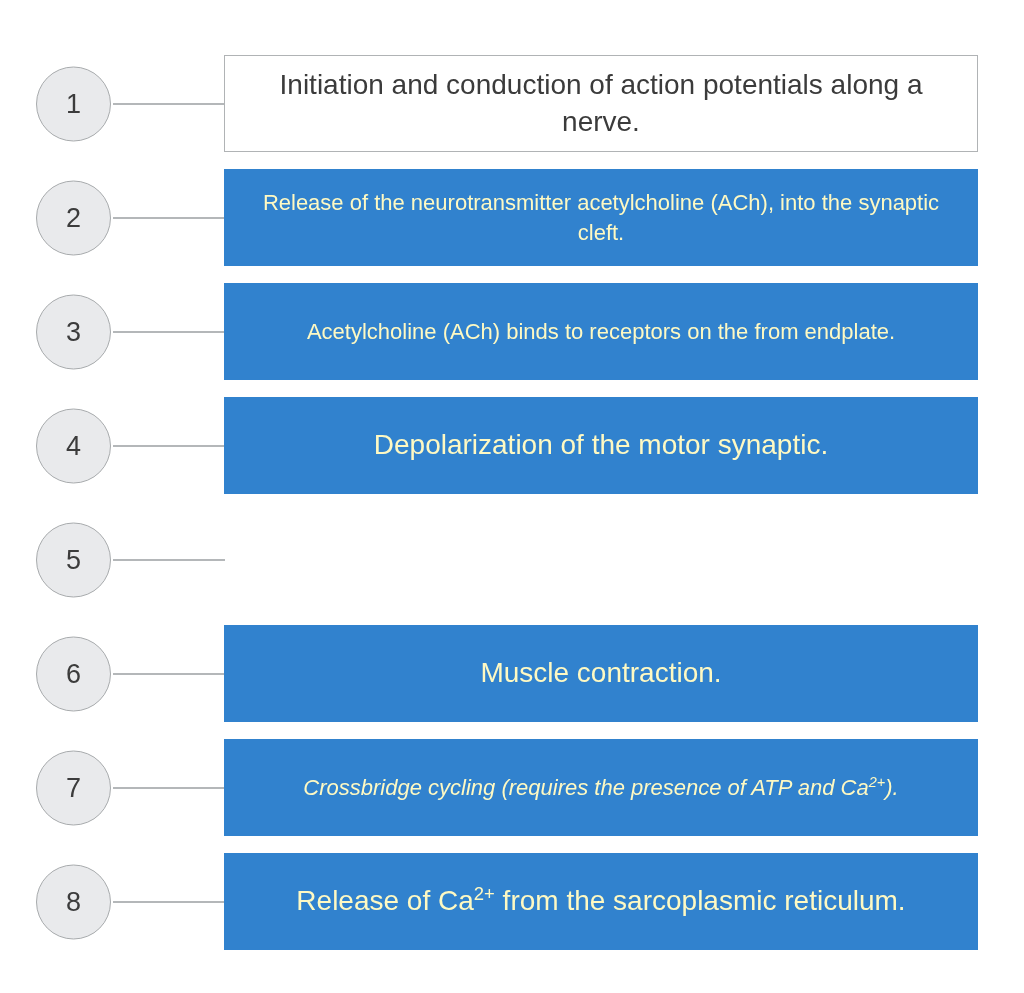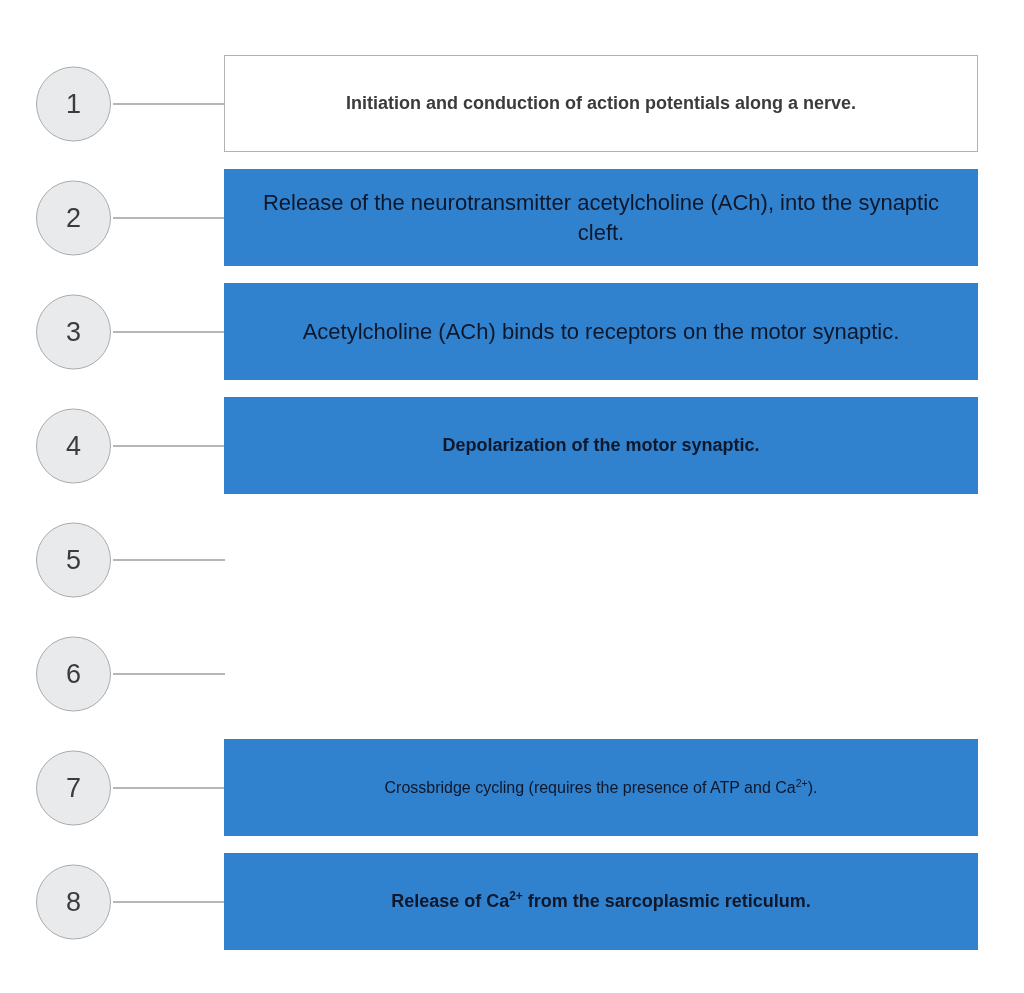--- a/index.html
+++ b/index.html
@@ -79,32 +79,32 @@
   }
   .step-box.outlined {
     background: #ffffff;
     border: 1.5px solid #b0b3b5;
   }
 
   .step-text {
     display: block;
     width: 100%;
     text-align: center;
-    color: #0f172a;
+    color: #fef9c3;
     font-family: "Liberation Sans", sans-serif;
     font-weight: 400;
     line-height: 1.32;
   }
   .step-box.outlined .step-text {
     color: #3b3b3b;
   }
 
-  .size-lg  { font-size: 18px; font-weight: bold; }
+  .size-lg  { font-size: 28px; }
   .size-md  { font-size: 22px; }
-  .size-sm  { font-size: 16px; }
+  .size-sm  { font-size: 22px; font-style: italic; }
 
   .step-text sup {
     font-size: 0.66em;
     vertical-align: super;
     line-height: 0;
   }
 </style>
 </head>
 <body>
 
@@ -126,21 +126,21 @@
       <div class="step-box">
         <span class="step-text size-md">Release of the neurotransmitter acetylcholine (ACh), into the synaptic cleft.</span>
       </div>
     </div>
     <div class="step-row" style="top: 283px;">
       <div class="step-marker">
         <span class="step-number">3</span>
       </div>
       <div class="connector"></div>
       <div class="step-box">
-        <span class="step-text size-md">Acetylcholine (ACh) binds to receptors on the motor synaptic.</span>
+        <span class="step-text size-md">Acetylcholine (ACh) binds to receptors on the from endplate.</span>
       </div>
     </div>
     <div class="step-row" style="top: 397px;">
       <div class="step-marker">
         <span class="step-number">4</span>
       </div>
       <div class="connector"></div>
       <div class="step-box">
         <span class="step-text size-lg">Depolarization of the motor synaptic.</span>
       </div>
@@ -149,20 +149,23 @@
       <div class="step-marker">
         <span class="step-number">5</span>
       </div>
       <div class="connector"></div>
     </div>
     <div class="step-row" style="top: 625px;">
       <div class="step-marker">
         <span class="step-number">6</span>
       </div>
       <div class="connector"></div>
+      <div class="step-box">
+        <span class="step-text size-lg">Muscle contraction.</span>
+      </div>
     </div>
     <div class="step-row" style="top: 739px;">
       <div class="step-marker">
         <span class="step-number">7</span>
       </div>
       <div class="connector"></div>
       <div class="step-box">
         <span class="step-text size-sm">Crossbridge cycling (requires the presence of ATP and Ca<sup>2+</sup>).</span>
       </div>
     </div>

